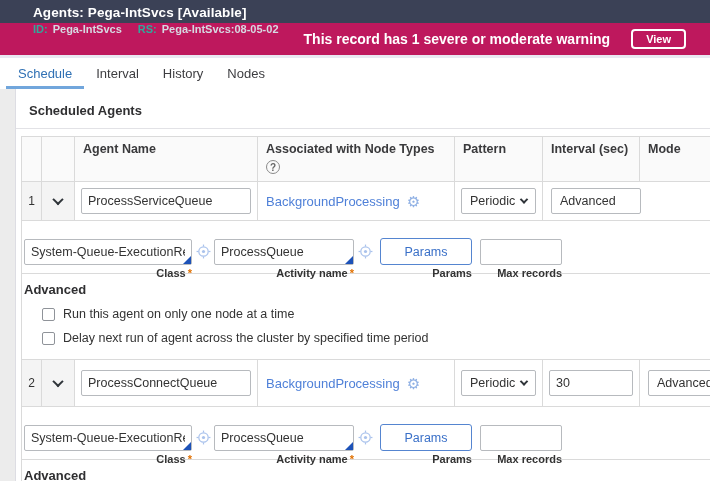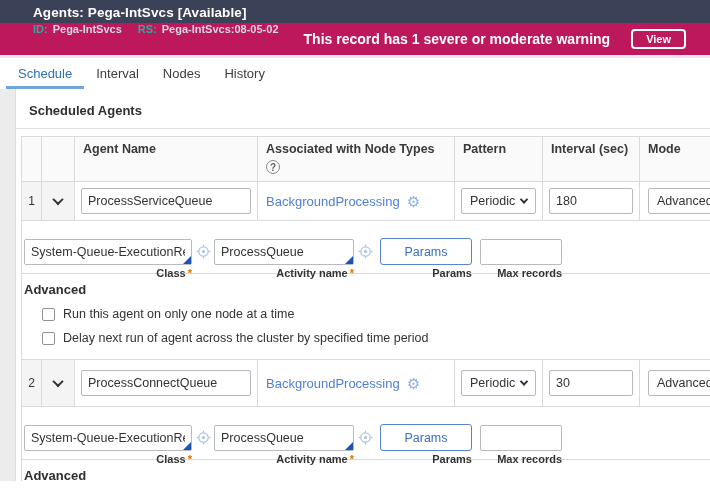--- a/index.html
+++ b/index.html
@@ -111,22 +111,22 @@
 
 <div class="warning-banner">
   <span class="warning-text">This record has 1 severe or moderate warning</span>
   <button class="view-btn">View</button>
 </div>
 <div class="banner-gap"></div>
 
 <div class="tabbar">
   <div class="tab active">Schedule</div>
   <div class="tab">Interval</div>
+  <div class="tab">History</div>
   <div class="tab">Nodes</div>
-  <div class="tab">History</div>
 </div>
 
 <div class="content">
   <div class="gutter"></div>
   <div class="section">
     <div class="section-title">Scheduled Agents</div>
     <div class="section-rule"></div>
 
     <div class="agents-table">
 
@@ -154,23 +154,20 @@
         <div class="td c3">
           <a class="link">BackgroundProcessing</a>
           <span class="gear-icon">⚙</span>
         </div>
         <div class="td c4">
           <div class="select-box sel-pattern">
             <span>Periodic</span>
             <span class="chev small"></span>
           </div>
         </div>
-        <div class="td c5">
-          <input class="text-input" value="180" style="">
-        </div>
         <div class="td c6">
           <div class="select-box sel-mode">
             <span>Advanced</span>
 
           </div>
         </div>
       </div>
 
       <div class="detail-row">
         <div class="detail-labels">

